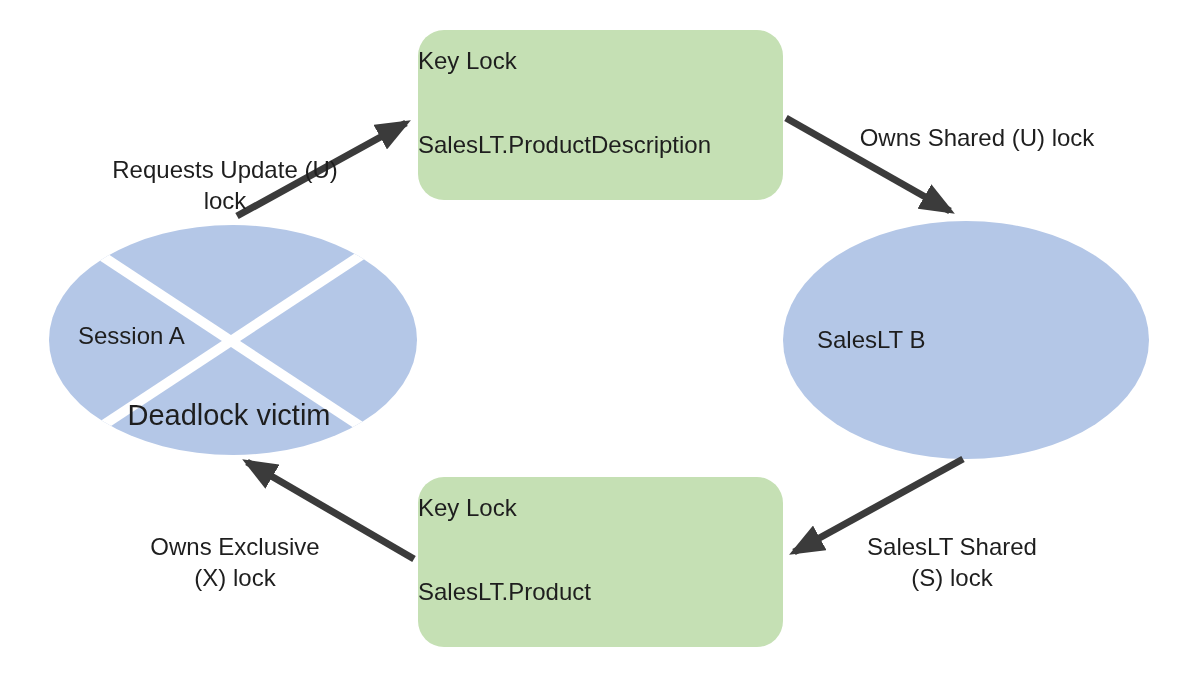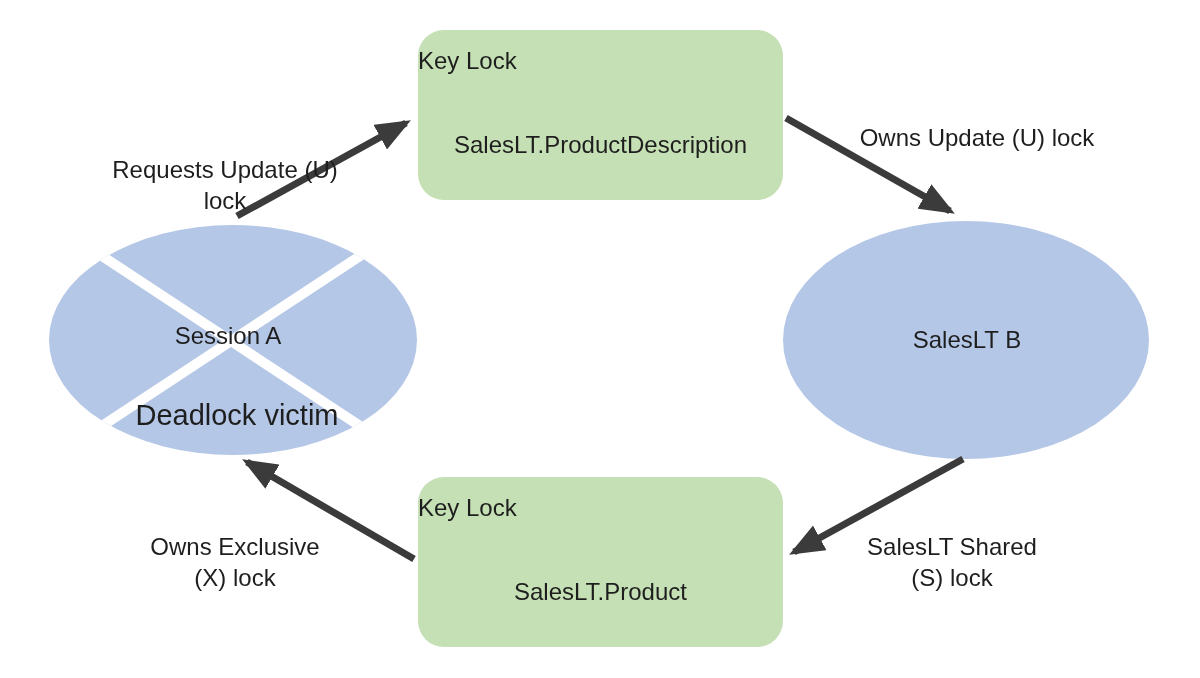--- a/index.html
+++ b/index.html
@@ -27,47 +27,46 @@
     border-radius: 26px;
   }
   .lock-box-top { top: 30px; }
   .lock-box-bottom { top: 477px; }
   .lock-title {
     position: absolute; top: 16px; left: 0; right: 0;
     font-size: 24px; line-height: 30px;
   }
   .lock-resource {
     position: absolute; top: 100px; left: 0; right: 0;
-    text-align: center; font-size: 24px; line-height: 30px;
+    text-align: left; font-size: 24px; line-height: 30px;
   }
 
   .edge-label {
     position: absolute;
     width: 300px;
     text-align: center;
     font-size: 24px;
     line-height: 31px;
   }
   .edge-label-requests-update { left: 75px;  top: 112px; margin-top: 42px; }
   .edge-label-owns-update     { left: 827px; top: 122px; }
   .edge-label-owns-exclusive  { left: 85px;  top: 531px; }
   .edge-label-requests-shared { left: 802px; top: 531px; }
 
   .node-label {
     position: absolute;
     width: 300px;
-    text-align: center;
     font-size: 24px;
     line-height: 30px;
   }
   .session-a-label { left: 78px;  top: 321px; }
   .session-b-label { left: 817px; top: 325px; }
   .victim-label {
     position: absolute;
-    left: 87px; top: 398px;
+    left: 79px; top: 398px;
     width: 300px;
     text-align: center;
     font-size: 29px;
     line-height: 34px;
   }
 </style>
 </head>
 <body>
 
 <div class="canvas" style="--background: #ffffff; --lock-box-fill: #c5e0b4; --session-fill: #b4c7e7; --arrow: #3b3b3b; --text: #1e1e1e;">
@@ -109,21 +108,21 @@
   <div class="node-label session-a-label">Session A</div>
   <div class="victim-label">Deadlock victim</div>
   <div class="node-label session-b-label">SalesLT B</div>
 
   <div class="edge-label edge-label-requests-update">
     <div>Requests Update (U)</div>
     <div>lock</div>
   </div>
 
   <div class="edge-label edge-label-owns-update">
-    <div>Owns Update (U) lock</div>
+    <div>Owns Shared (U) lock</div>
   </div>
 
   <div class="edge-label edge-label-requests-shared">
     <div>SalesLT Shared</div>
     <div>(S) lock</div>
   </div>
 
   <div class="edge-label edge-label-owns-exclusive">
     <div>Owns Exclusive</div>
     <div>(X) lock</div>

